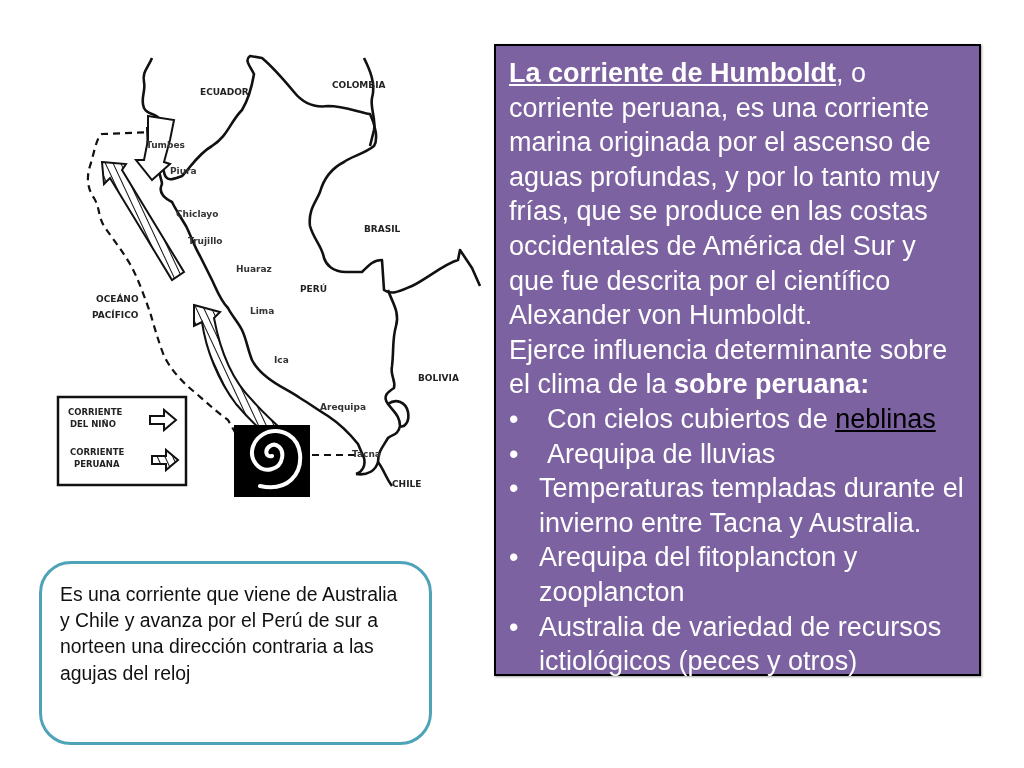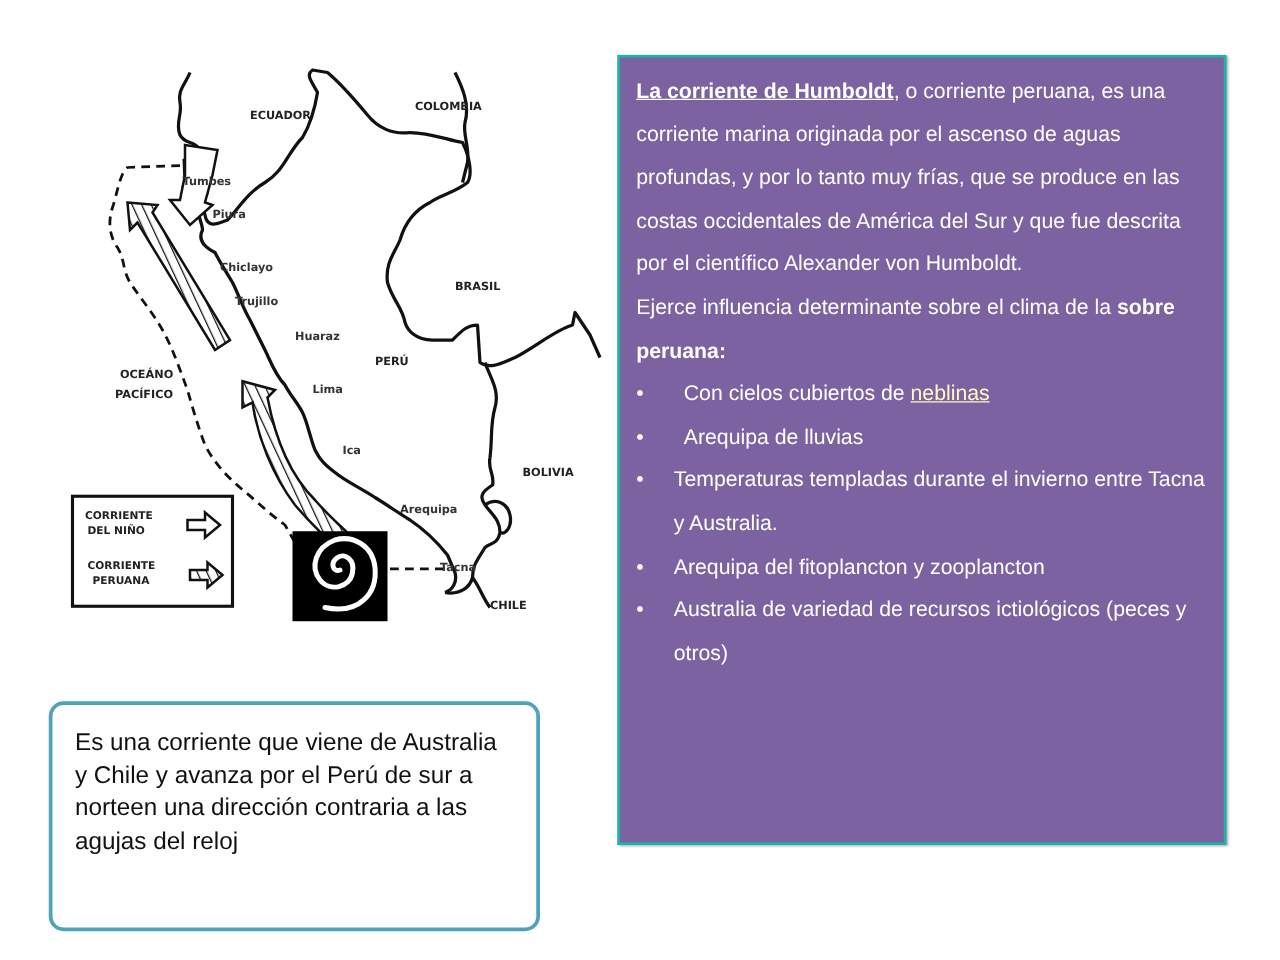--- a/index.html
+++ b/index.html
@@ -12,38 +12,38 @@
     }
     .map-figure svg { width: 448px; height: 450px; display: block; }
     .map-label {
       font-family: "DejaVu Sans", sans-serif; font-weight: bold; fill: #222;
     }
     .map-city { font-family: "DejaVu Sans", sans-serif; font-weight: bold; fill: #333; font-size: 9px; }
     .info-box {
       position: absolute; left: 494px; top: 44px; width: 487px; height: 632px;
       box-sizing: border-box;
       background: #7d62a1;
-      border: 2px solid #14b8a6;
+      border: 2px solid #000000;
       box-shadow: 1px 1px 2px rgba(0,0,0,0.35);
       color: #ffffff;
       padding: 10px 12px 0 13px;
-      font-size: 17px; line-height: 34.6px;
+      font-size: 27px; line-height: 34.6px;
     }
     .info-box p { margin: 0; }
     .info-title { font-weight: bold; text-decoration: underline; }
     .info-bold { font-weight: bold; }
     .info-box ul { list-style: none; margin: 0; padding: 0; }
     .info-box li { position: relative; padding-left: 30px; }
     .info-box li .bullet { position: absolute; left: 0; top: 0; width: 20px; }
     .info-box li.pad .txt { padding-left: 8px; }
-    .info-link { color: #fef9c3; text-decoration: underline; }
+    .info-link { color: #000000; text-decoration: underline; }
     .note-box {
       position: absolute; left: 39px; top: 561px; width: 393px; height: 184px;
       box-sizing: border-box;
-      border: 3px solid #4fa3b8; border-radius: 12px;
+      border: 3px solid #4fa3b8; border-radius: 32px;
       background: #ffffff; color: #111;
       padding: 17px 18px 0 18px;
       font-size: 19.4px; line-height: 26.2px;
     }
     .note-box p { margin: 0; }
   </style>
 </head>
 <body>
 
 <div class="map-figure">

